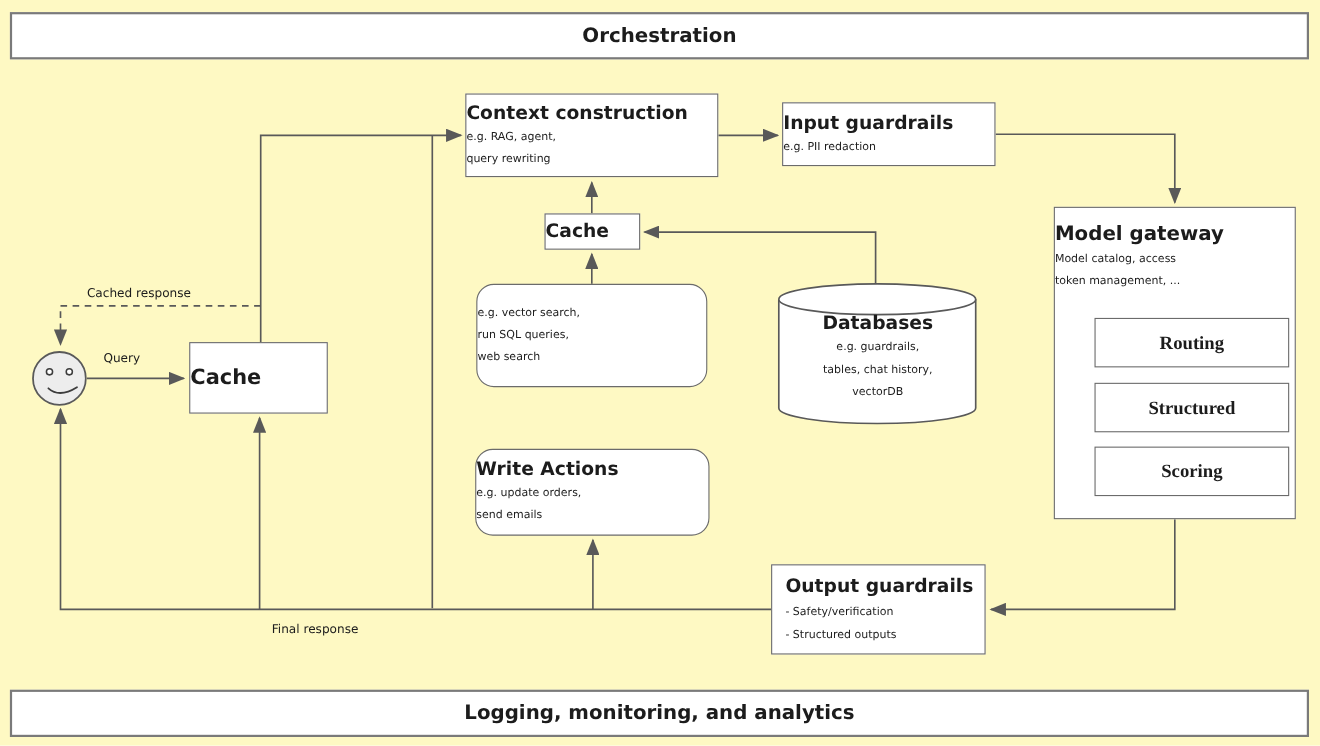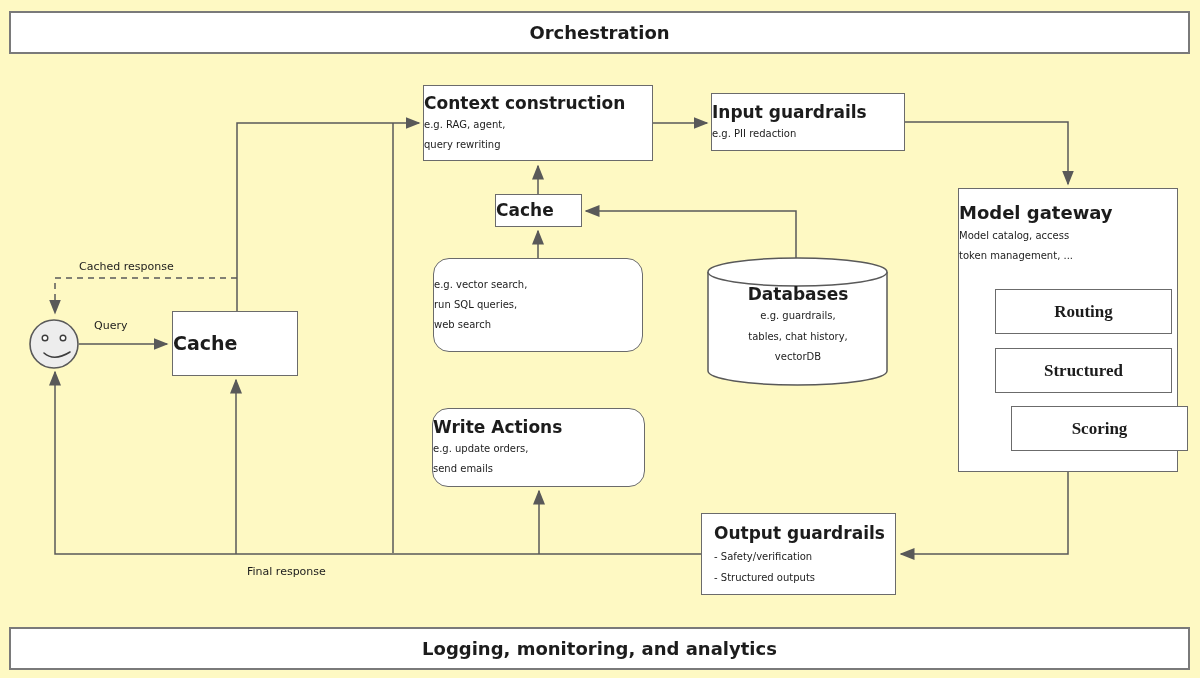--- a/index.html
+++ b/index.html
@@ -36,21 +36,21 @@
   .cache-main .node-title { font-size:19px; }
   .gateway  { left:958px; top:188px; width:220px; height:284px; justify-content:flex-start; padding-top:11px; }
   .gateway .gw-title { font-size:18px; font-weight:bold; line-height:26px; }
   .gw-sub {
     position:absolute; left:36px; width:177px; height:45px; box-sizing:border-box;
     border:1.5px solid #6b6b6b; background:#fff; display:flex; align-items:center; justify-content:center;
     font-size:17px; font-weight:bold;font-family:Liberation Serif, serif;
   }
   .gw-routing    { top:100px; }
   .gw-generation { top:159px; }
-  .gw-scoring    { top:217px;margin-left:16px; }
+  .gw-scoring    { top:217px; }
   .db-text {
     position:absolute; left:708px; top:283px; width:180px; text-align:center; z-index:2;
   }
   .db-text .node-title { line-height:23px; }
   .db-text .node-line  { line-height:20.5px; }
   .edge-label { position:absolute; font-size:11px; line-height:18px; z-index:2; white-space:nowrap; }
   .lbl-cached { left:79px;  top:258px; }
   .lbl-query  { left:94px;  top:317px; }
   .lbl-final  { left:247px; top:563px; }
 </style>

